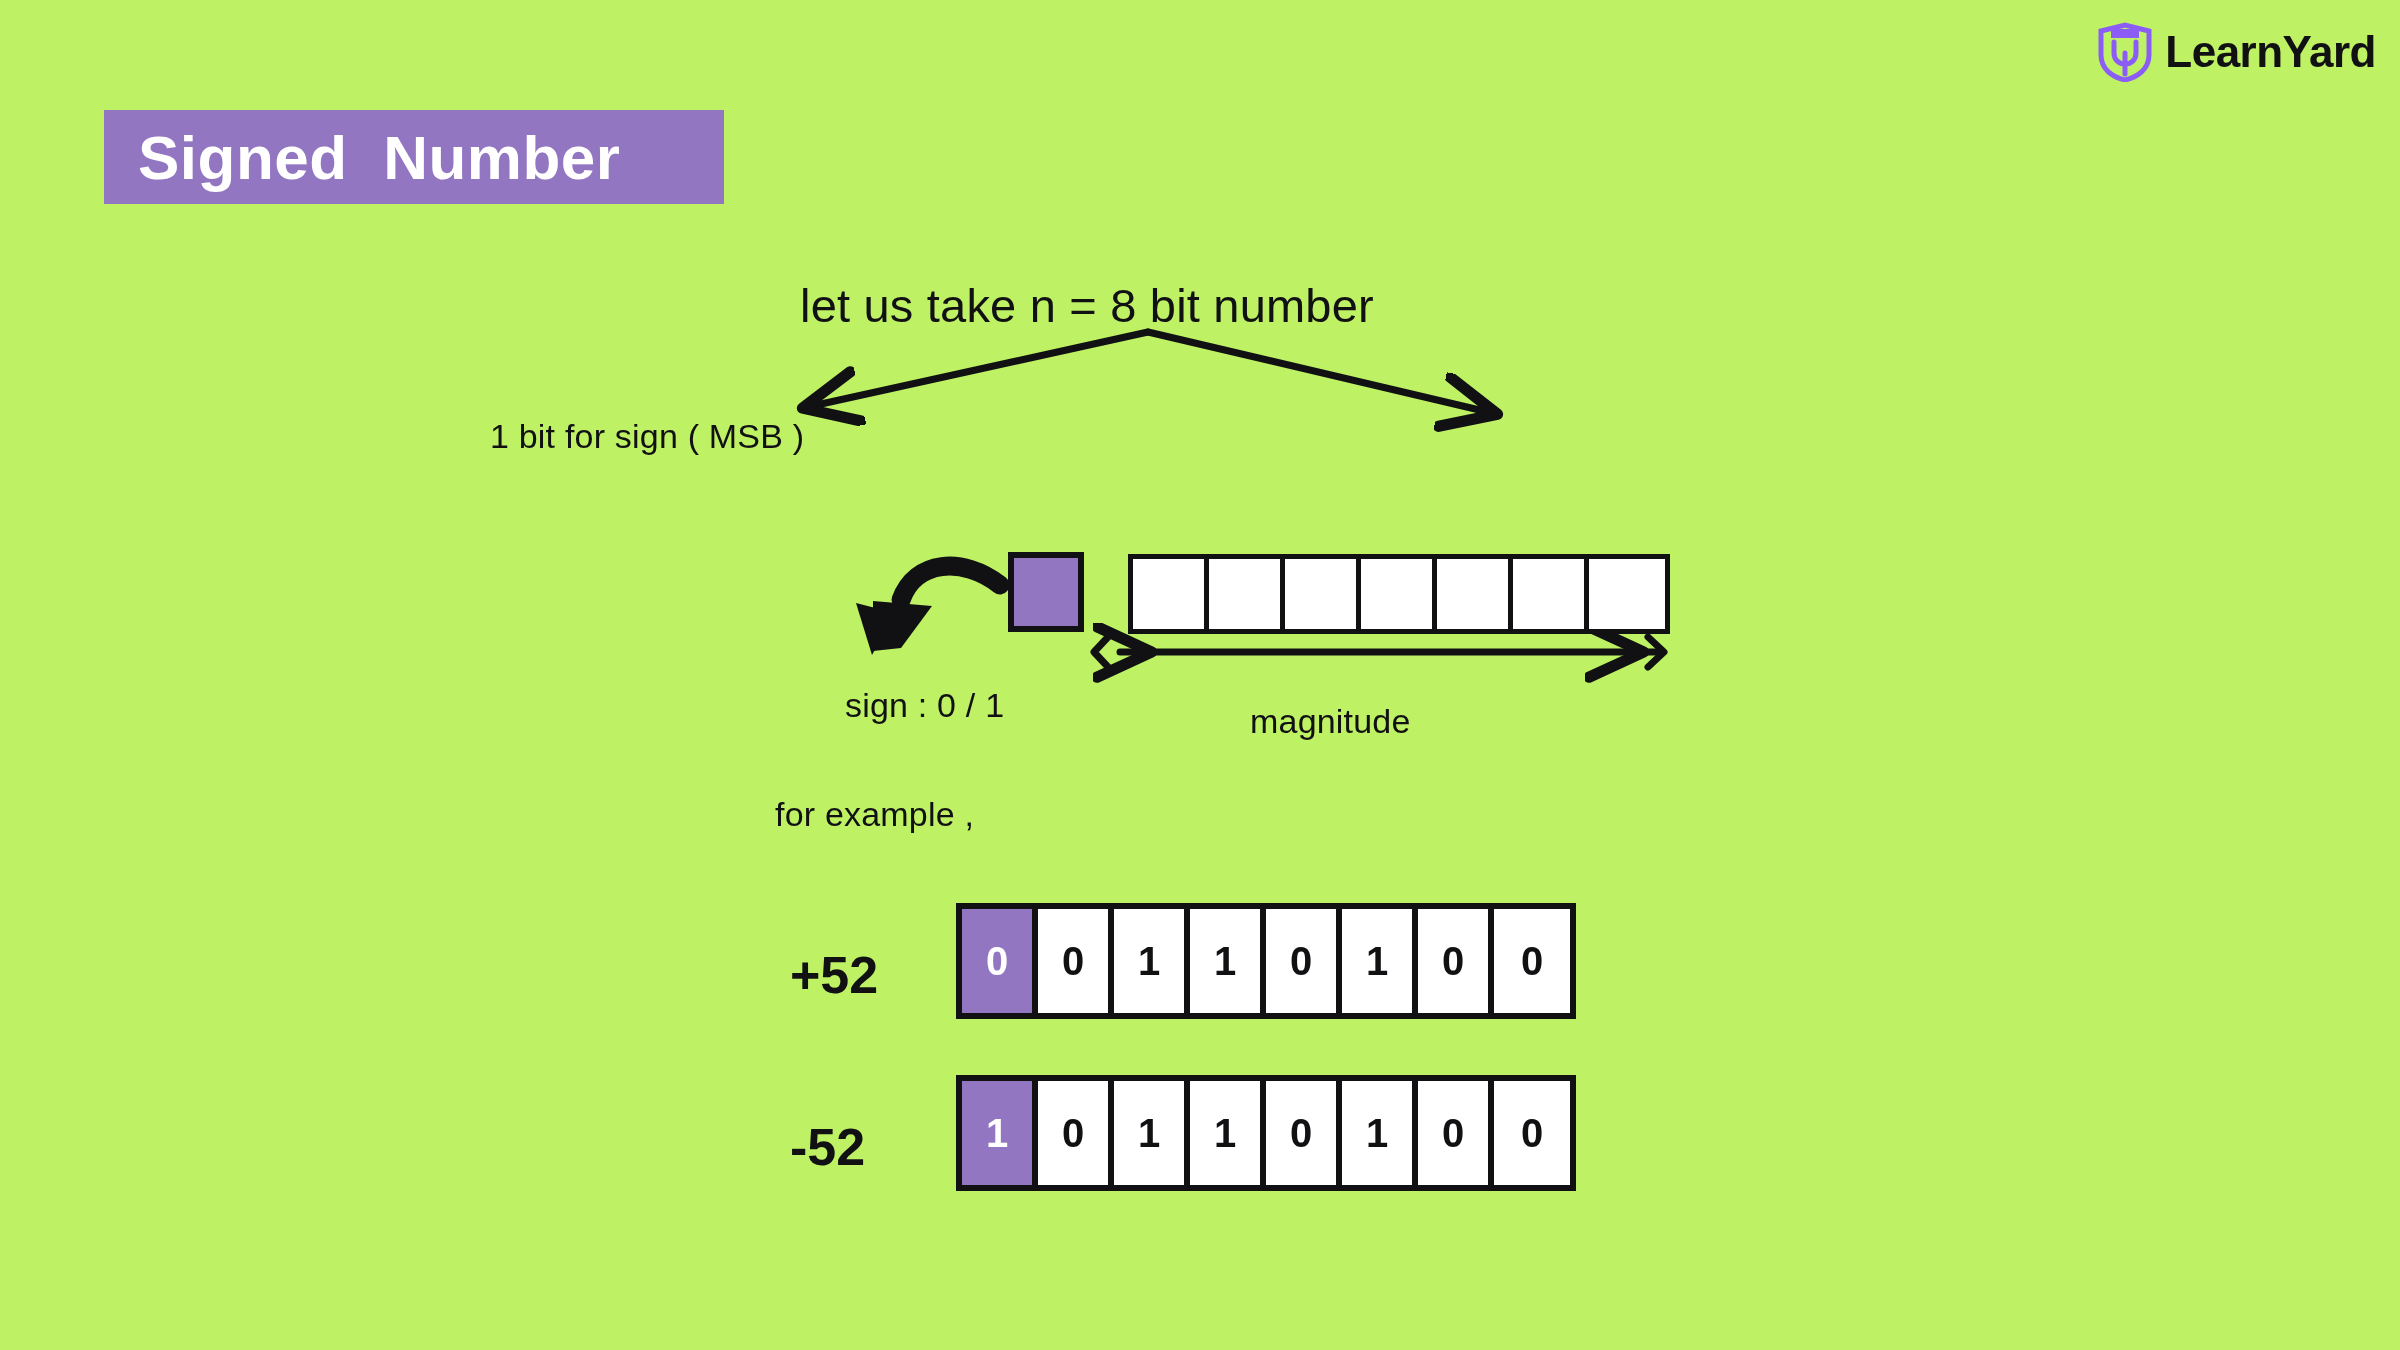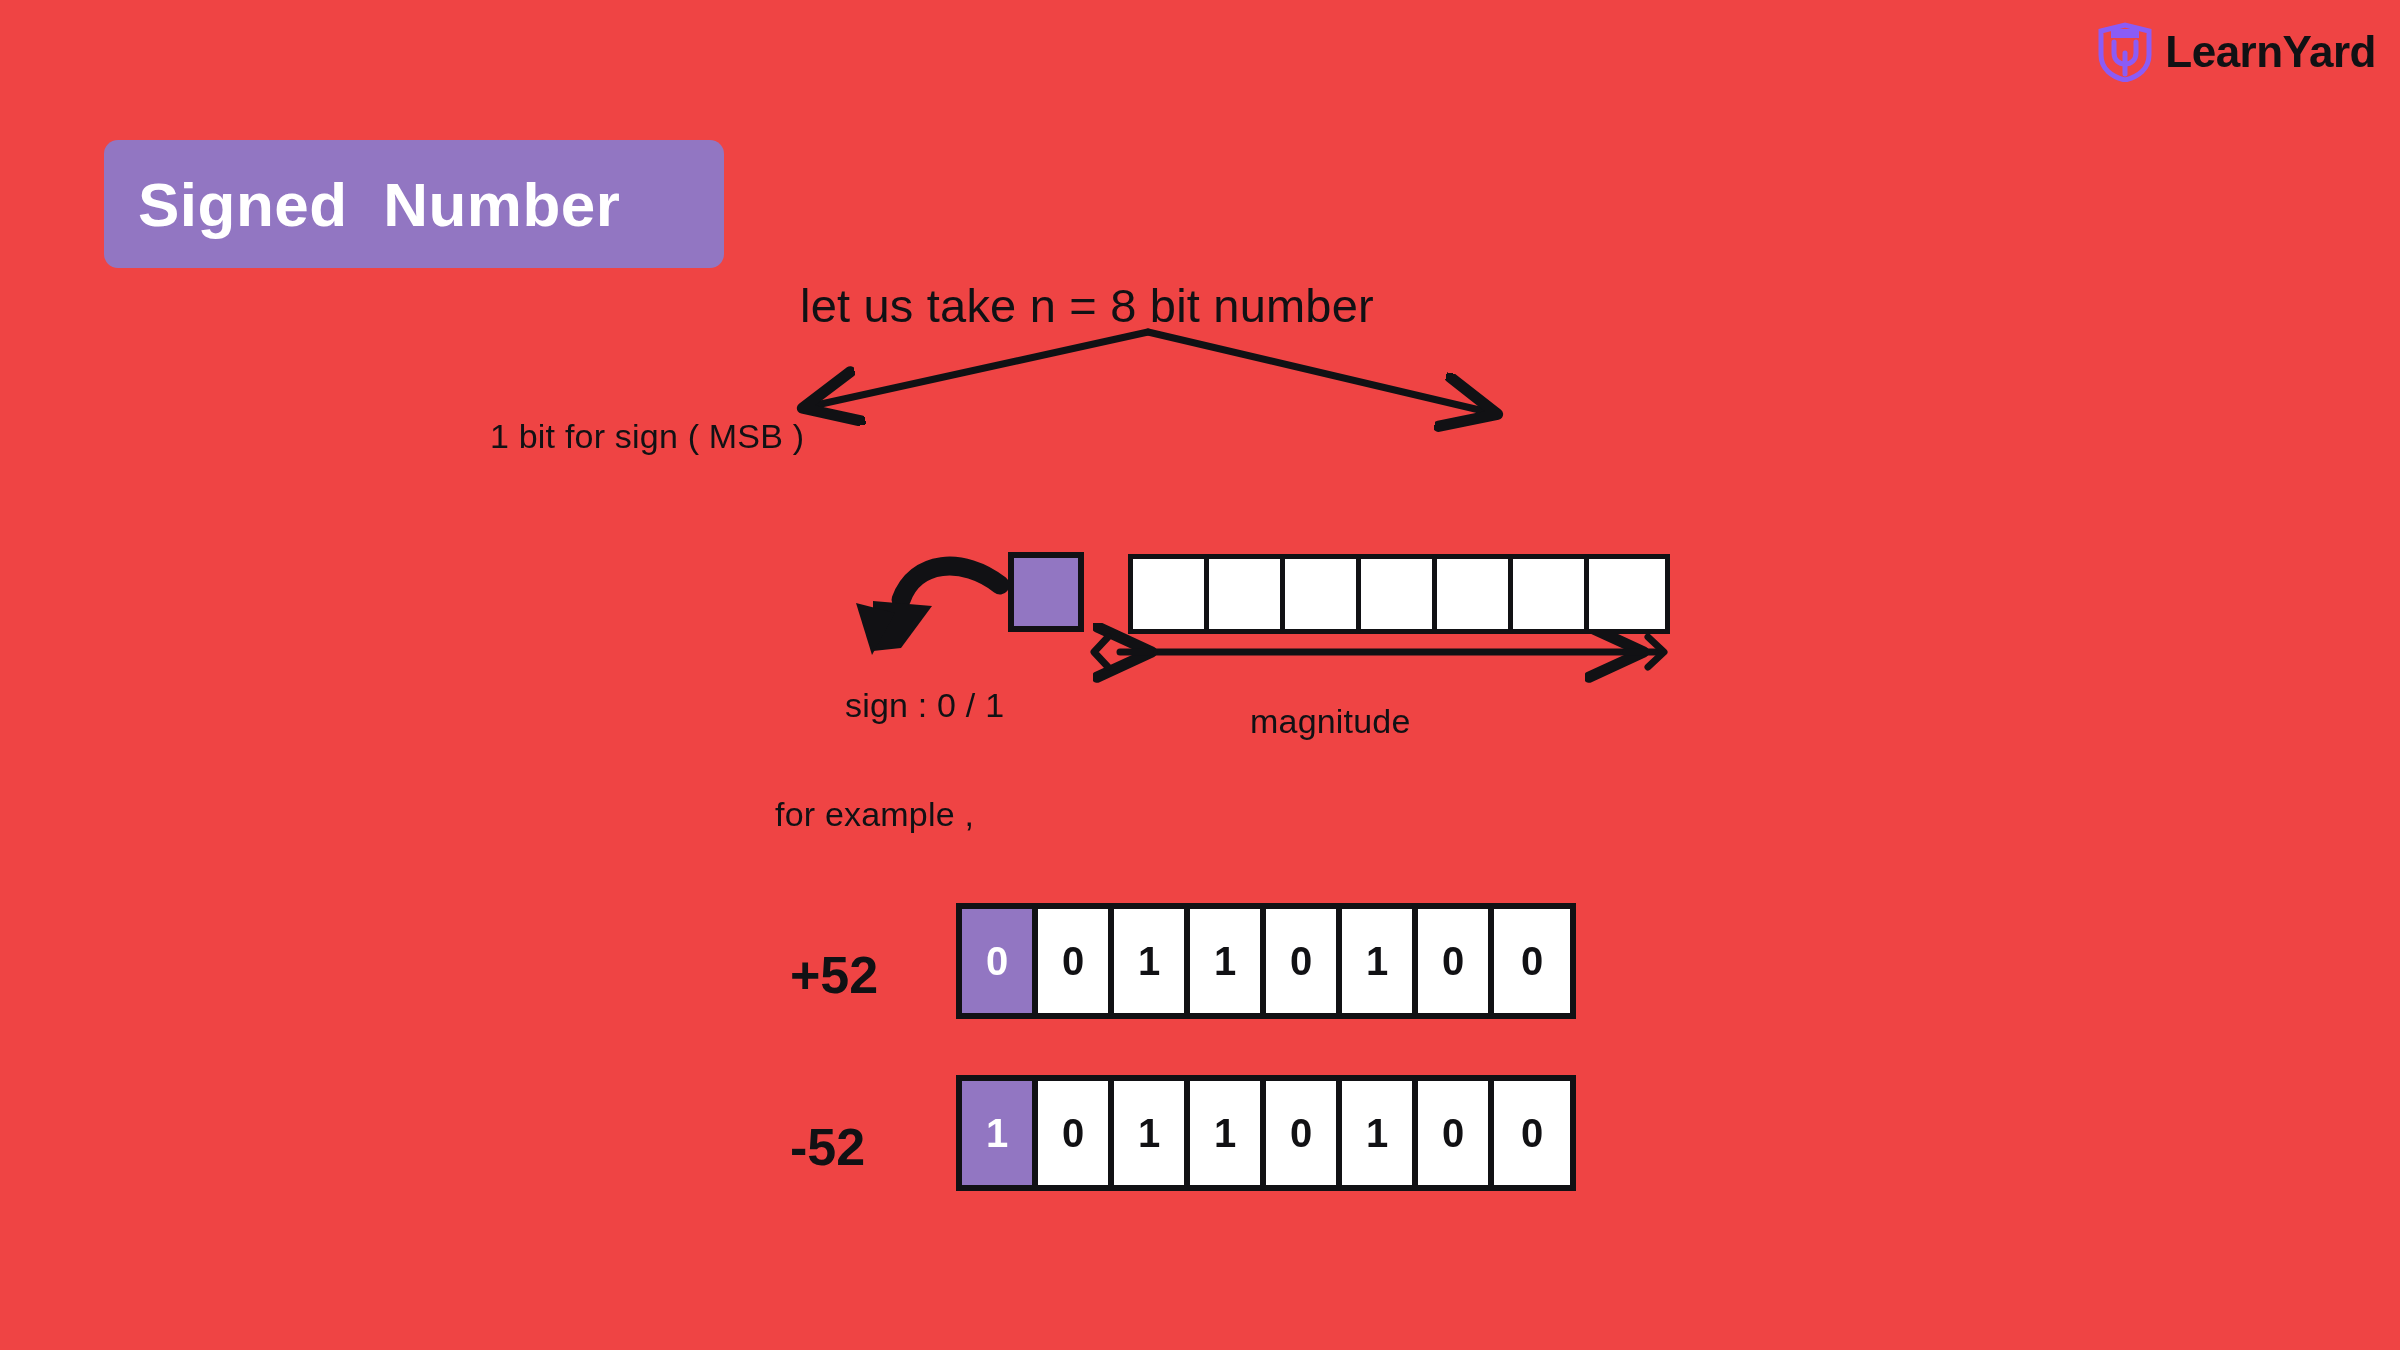--- a/index.html
+++ b/index.html
@@ -9,21 +9,21 @@
     height: 1350px;
     background: #ffffff;
     font-family: "Liberation Sans", sans-serif;
     overflow: hidden;
   }
 
   #slide {
     position: relative;
     width: 2400px;
     height: 1350px;
-    background: #ef4444;
+    background: #bef264;
   }
 
   
   .brand {
     position: absolute;
     top: 22px;
     right: 24px;
     display: flex;
     align-items: center;
     gap: 12px;
@@ -37,27 +37,26 @@
     line-height: 1;
     white-space: nowrap;
   }
 
   
   .title-banner {
     position: absolute;
     left: 104px;
     top: 110px;
     width: 620px;
-    height: 128px;
+    height: 94px;
     background: #9276c2;
-    border-radius: 14px;
+    border-radius: 0;
     display: flex;
     align-items: center;
     padding-left: 34px;
-    margin-top: 30px;
   }
   .title-text {
     color: #ffffff;
     font-size: 62px;
     font-weight: 700;
     letter-spacing: 0.5px;
     white-space: pre;
   }
 
   

